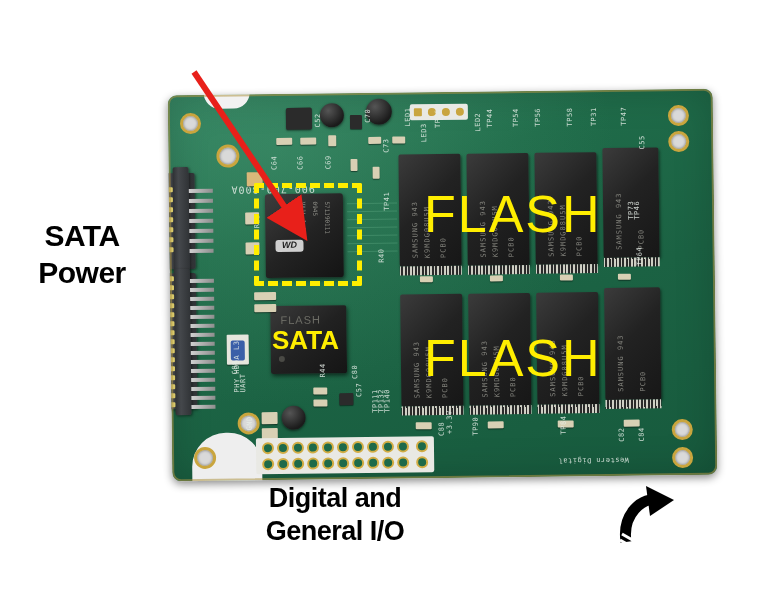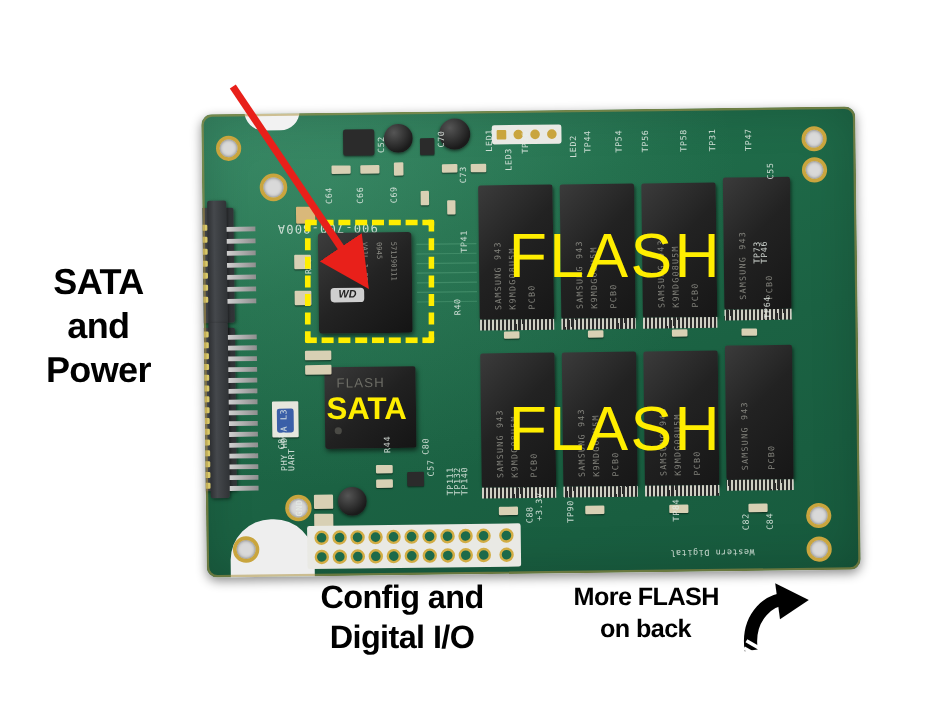--- a/index.html
+++ b/index.html
@@ -415,33 +415,28 @@
       <marker id="rhead" markerWidth="7" markerHeight="7" refX="2.4" refY="3.5" orient="auto">
         <path d="M0,0 L7,3.5 L0,7 z" fill="#e8201a"></path>
       </marker>
     </defs>
     <line x1="44" y1="22" x2="142" y2="168" stroke="#e8201a" stroke-width="6" marker-end="url(#rhead)"></line>
   </svg>
 
 
   <div class="anno" id="label-sata">
     <div>SATA</div>
-    <div>and</div>
     <div>Power</div>
   </div>
 
   <div class="anno" id="label-config">
-    <div>Config and</div>
-    <div>Digital I/O</div>
+    <div>Digital and</div>
+    <div>General I/O</div>
   </div>
 
-  <div class="anno" id="label-moreflash">
-    <div>More FLASH</div>
-    <div class="l2">on back</div>
-  </div>
 
   <svg id="back-arrow" viewBox="0 0 80 80">
     <path d="M10,62 C6,34 26,16 44,20" stroke="#000" stroke-width="11" fill="none" stroke-linecap="butt"></path>
     <path d="M30,6 L58,20 L34,36 Z" fill="#000"></path>
     <path d="M4,60 L18,68" stroke="#fff" stroke-width="3" fill="none"></path>
     <path d="M6,54 L20,62" stroke="#fff" stroke-width="3" fill="none"></path>
   </svg>
 
 </div>
 

